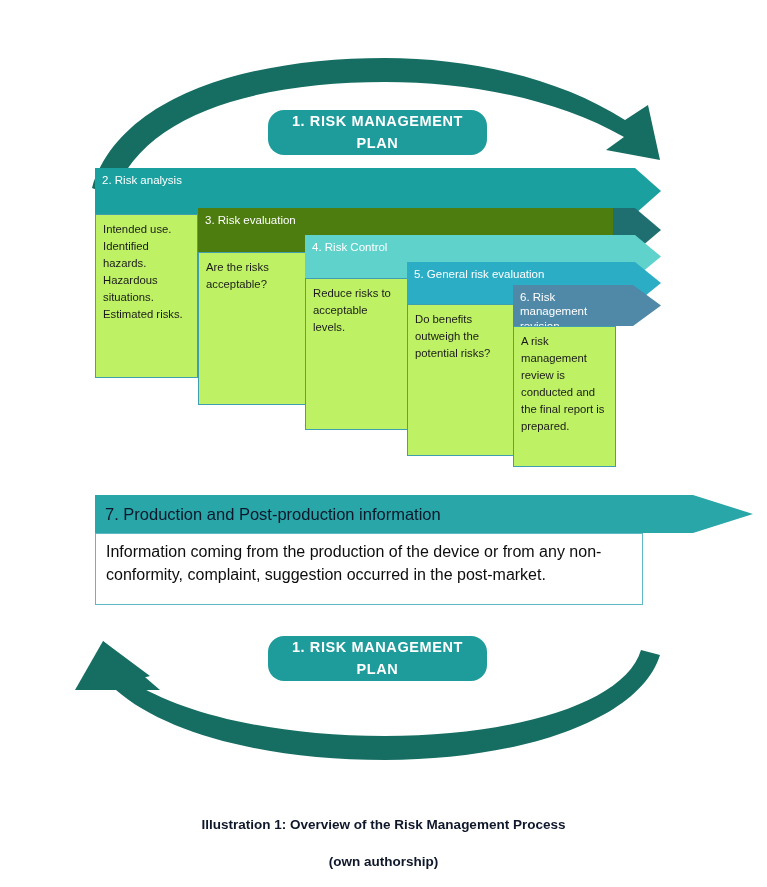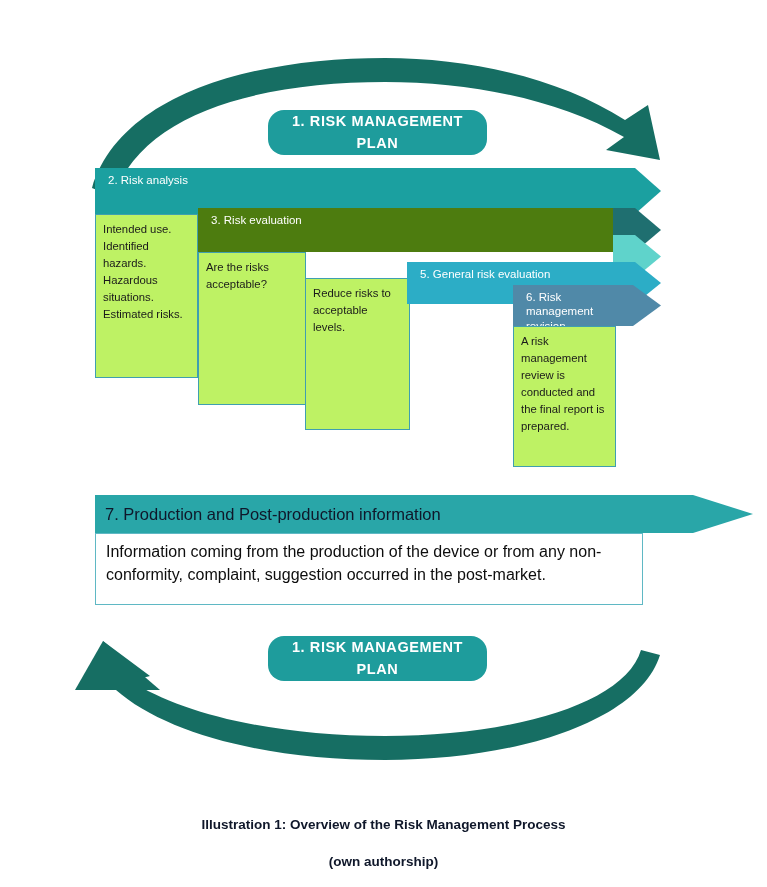--- a/index.html
+++ b/index.html
@@ -62,21 +62,21 @@
     box-sizing: border-box;
   }
   .stage-header {
     position: absolute;
     left: 0;
     top: 0;
     box-sizing: border-box;
     color: #ffffff;
     font-size: 11.5px;
     line-height: 1.25;
-    padding: 5px 7px 0 13px;
+    padding: 5px 7px 0 7px;
     overflow: hidden;
   }
   .stage-arrow {
     position: absolute;
     top: 0;
   }
   .stage-body {
     position: absolute;
     left: 0;
     background: #bef264;
@@ -205,33 +205,37 @@
     <div class="stage-header" style="width:417px; height:44px; background:#4d7c0f;">3. Risk evaluation</div>
     <svg class="stage-arrow" style="left:415px;" width="48" height="44" viewBox="0 0 48 44">
       <path d="M 0,0 L 22,0 L 48,22 L 22,44 L 0,44 Z" fill="#1f6f70"></path>
     </svg>
     <div class="stage-body" style="top:44px; width:108px; height:153px;">
       <p>Are the risks acceptable?</p>
     </div>
   </div>
 
   <div class="stage" id="stage-4" style="left:305px; top:235px; width:355px; height:195px;">
+    <div class="stage-header" style="width:310px; height:43px; background:#5fd3cb;">4. Risk Control</div>
     <svg class="stage-arrow" style="left:308px;" width="48" height="43" viewBox="0 0 48 43">
       <path d="M 0,0 L 22,0 L 48,21.5 L 22,43 L 0,43 Z" fill="#5fd3cb"></path>
     </svg>
     <div class="stage-body" style="top:43px; width:105px; height:152px;">
       <p>Reduce risks to acceptable levels.</p>
     </div>
   </div>
 
   <div class="stage" id="stage-5" style="left:407px; top:262px; width:253px; height:194px;">
     <div class="stage-header" style="width:208px; height:42px; background:#2cadc6;">5. General risk evaluation</div>
     <svg class="stage-arrow" style="left:206px;" width="48" height="42" viewBox="0 0 48 42">
       <path d="M 0,0 L 22,0 L 48,21 L 22,42 L 0,42 Z" fill="#2cadc6"></path>
     </svg>
+    <div class="stage-body" style="top:42px; width:107px; height:152px;">
+      <p>Do benefits outweigh the potential risks?</p>
+    </div>
   </div>
 
   <div class="stage" id="stage-6" style="left:513px; top:285px; width:147px; height:182px;">
     <div class="stage-header" style="width:100px; height:41px; background:#5089a8;">6. Risk management revision</div>
     <svg class="stage-arrow" style="left:98px;" width="50" height="41" viewBox="0 0 50 41">
       <path d="M 0,0 L 22,0 L 50,20.5 L 22,41 L 0,41 Z" fill="#5089a8"></path>
     </svg>
     <div class="stage-body" style="top:41px; width:103px; height:141px;">
       <p>A risk management review is conducted and the final report is prepared.</p>
     </div>

